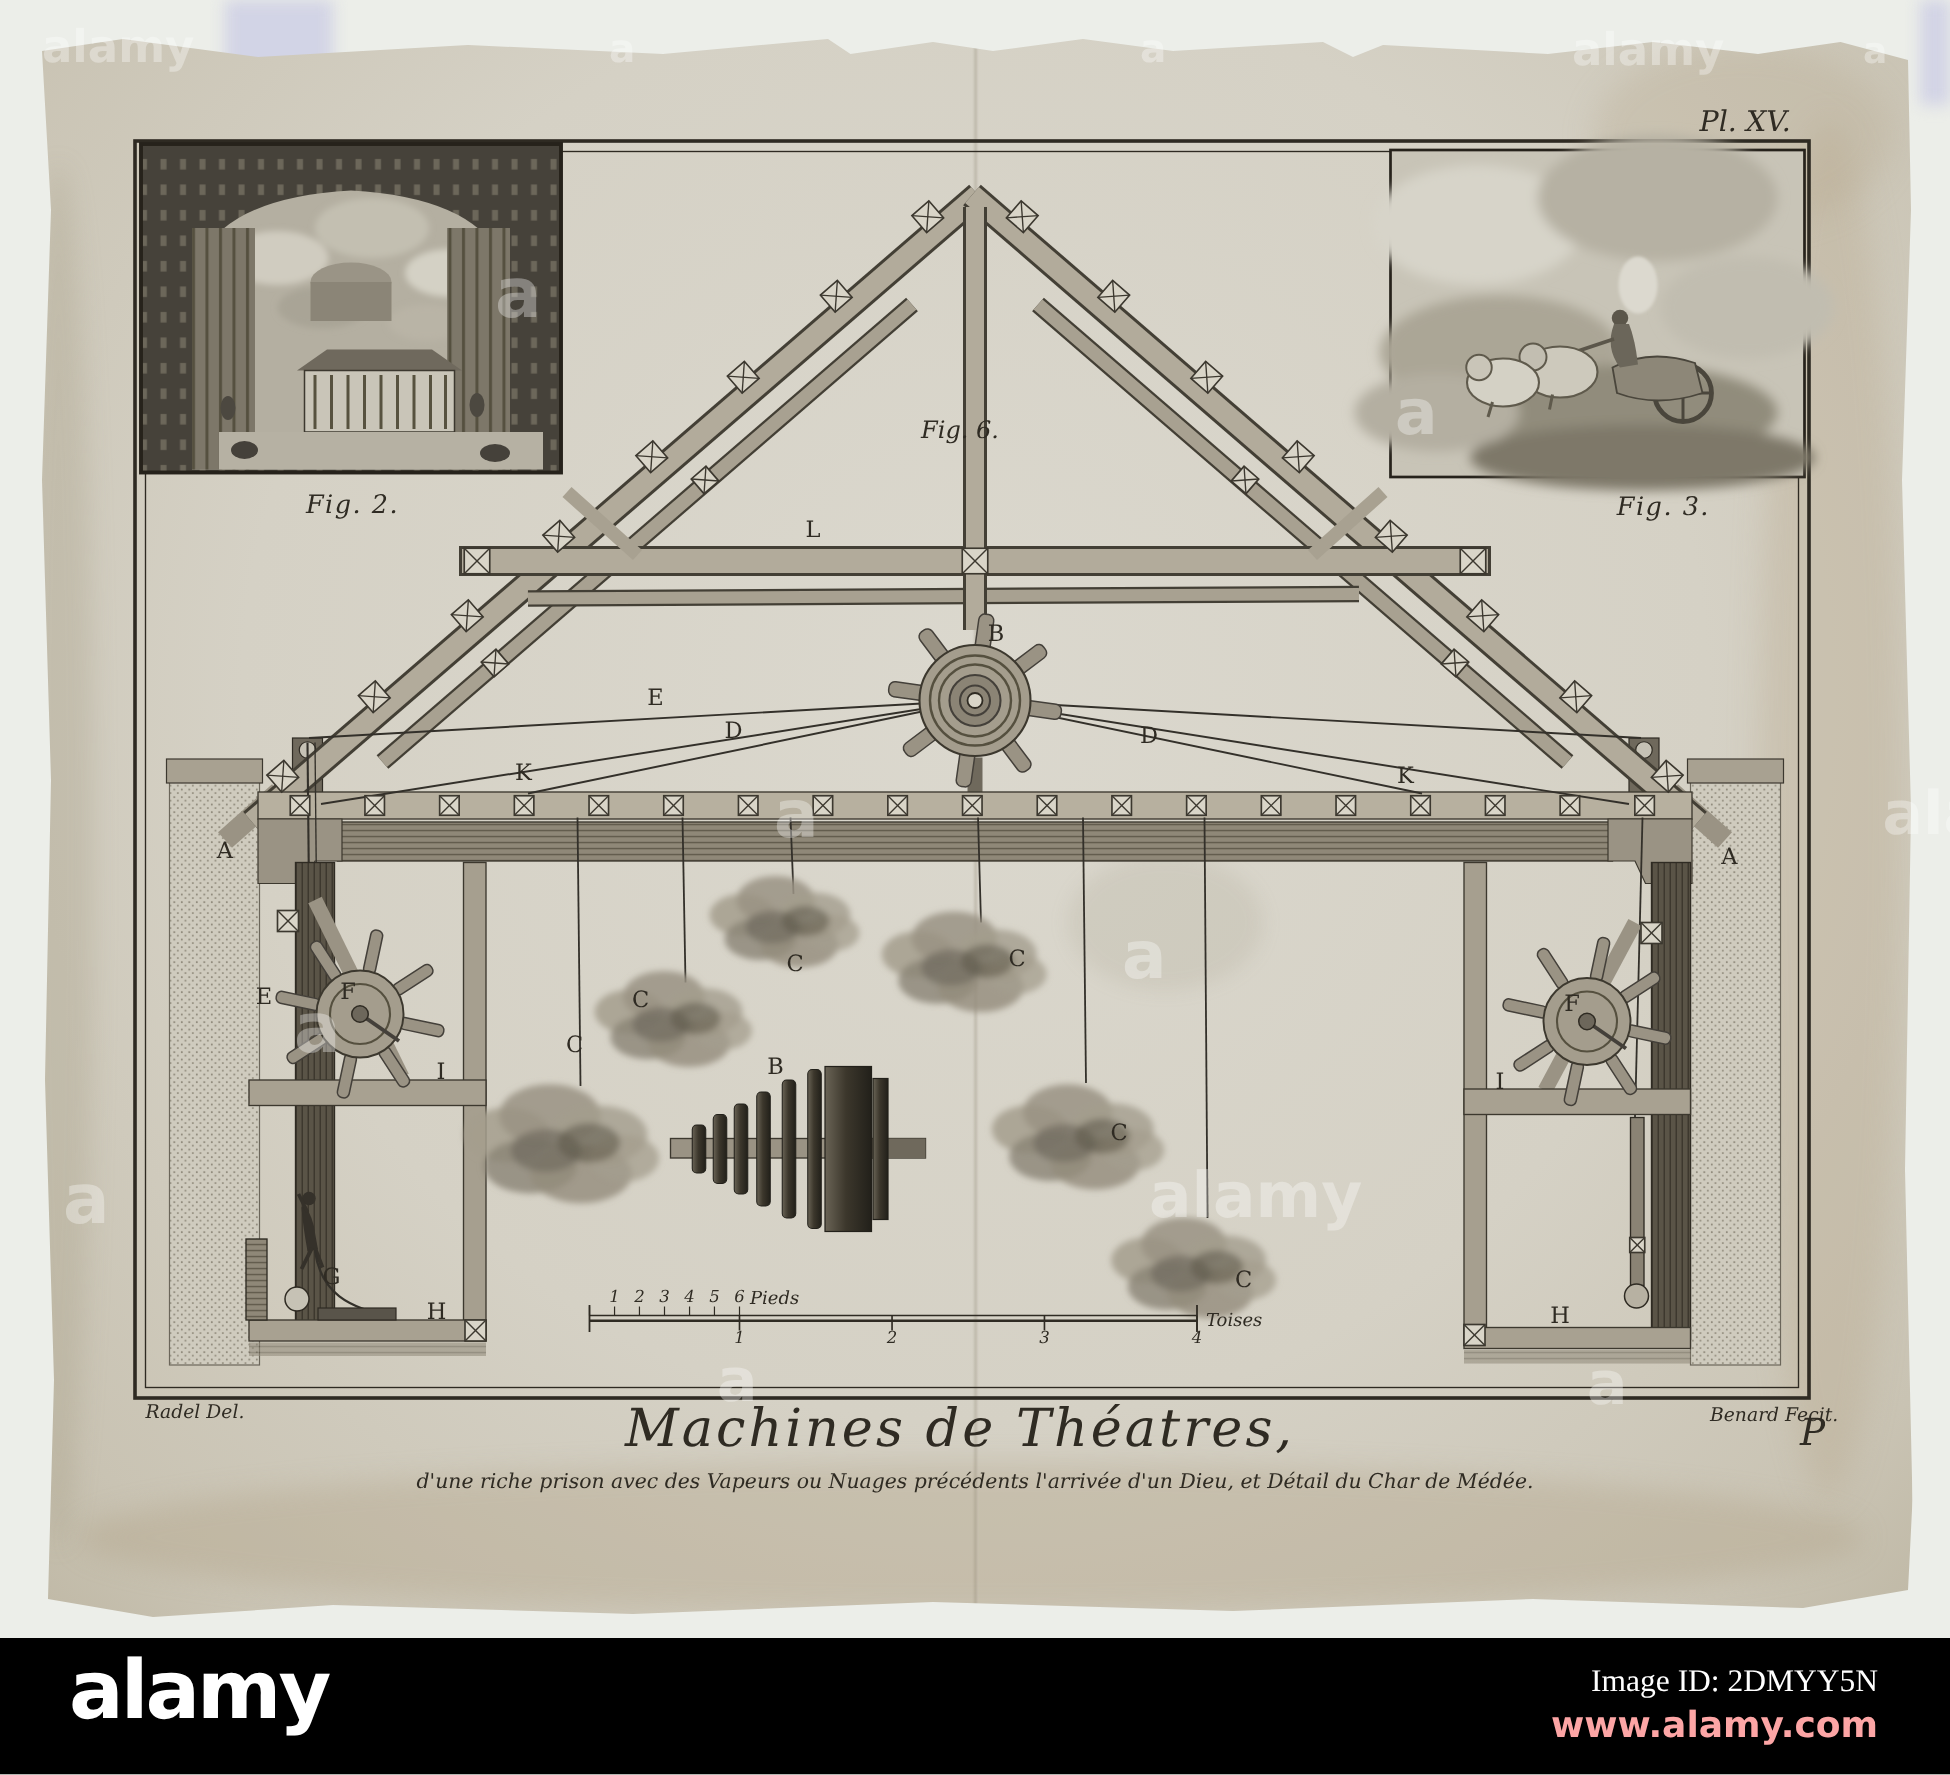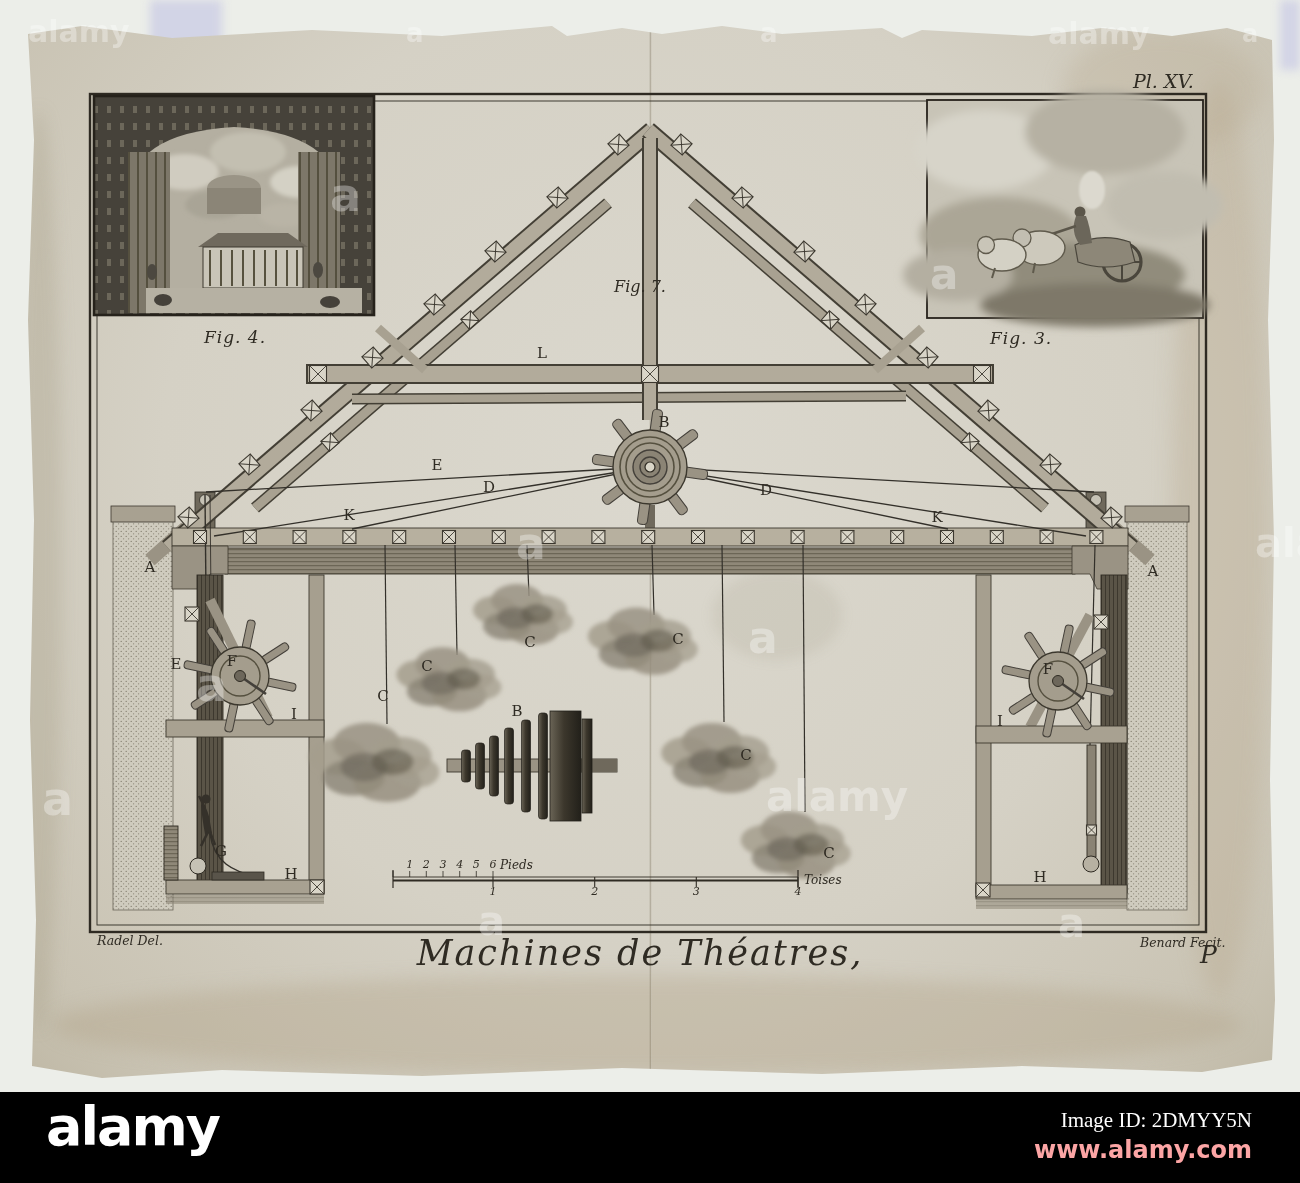--- a/index.html
+++ b/index.html
@@ -677,24 +677,25 @@
         <text x="1040" y="882" text-anchor="middle" class="eng-letter">H</text>
         <text x="294" y="719" text-anchor="middle" class="eng-letter">I</text>
         <text x="1000" y="726" text-anchor="middle" class="eng-letter">I</text>
         <text x="349" y="520" text-anchor="middle" class="eng-letter">K</text>
         <text x="937" y="522" text-anchor="middle" class="eng-letter">K</text>
         <text x="542" y="358" text-anchor="middle" class="eng-letter">L</text>
       </g>
   </svg>
 
   <div class="abs eng ital plate-no">Pl. XV.</div>
-  <div class="abs eng ital fig1">Fig. 7.</div>
-  <div class="abs eng ital fig-cap" style="left:160px;top:327px;width:150px;text-align:center;">Fig. 4.</div>
-  <div class="abs eng ital fig-cap" style="left:990px;top:328px;width:150px;text-align:left;">Fig. 3.</div>
+  <div class="abs eng ital fig1">Fig. 6.</div>
+  <div class="abs eng ital fig-cap" style="left:160px;top:327px;width:150px;text-align:center;">Fig. 2.</div>
+  <div class="abs eng ital fig-cap" style="left:990px;top:328px;width:150px;text-align:right;">Fig. 3.</div>
   <div class="abs eng ital main-title">Machines de Théatres,</div>
+  <div class="abs eng ital cap2">d'une riche prison avec des Vapeurs ou Nuages précédents l'arrivée d'un Dieu, et Détail du Char de Médée.</div>
   <div class="abs eng ital credit" style="left:97px;top:933px;">Radel Del.</div>
   <div class="abs eng ital credit" style="left:1140px;top:935px;">Benard Fecit.</div>
   <div class="abs eng ital pletter">P</div>
 
   <div id="wm-layer" class="abs" style="left:0;top:0;width:1300px;height:1092px;">
       <div class="wm" style="left: 28px; top: 14px; font-size: 30px;">alamy</div>
       <div class="wm" style="left: 1048px; top: 16px; font-size: 30px;">alamy</div>
       <div class="wm" style="left: 406px; top: 18px; font-size: 26px;">a</div>
       <div class="wm" style="left: 760px; top: 18px; font-size: 26px;">a</div>
       <div class="wm" style="left: 1242px; top: 20px; font-size: 24px;">a</div>

